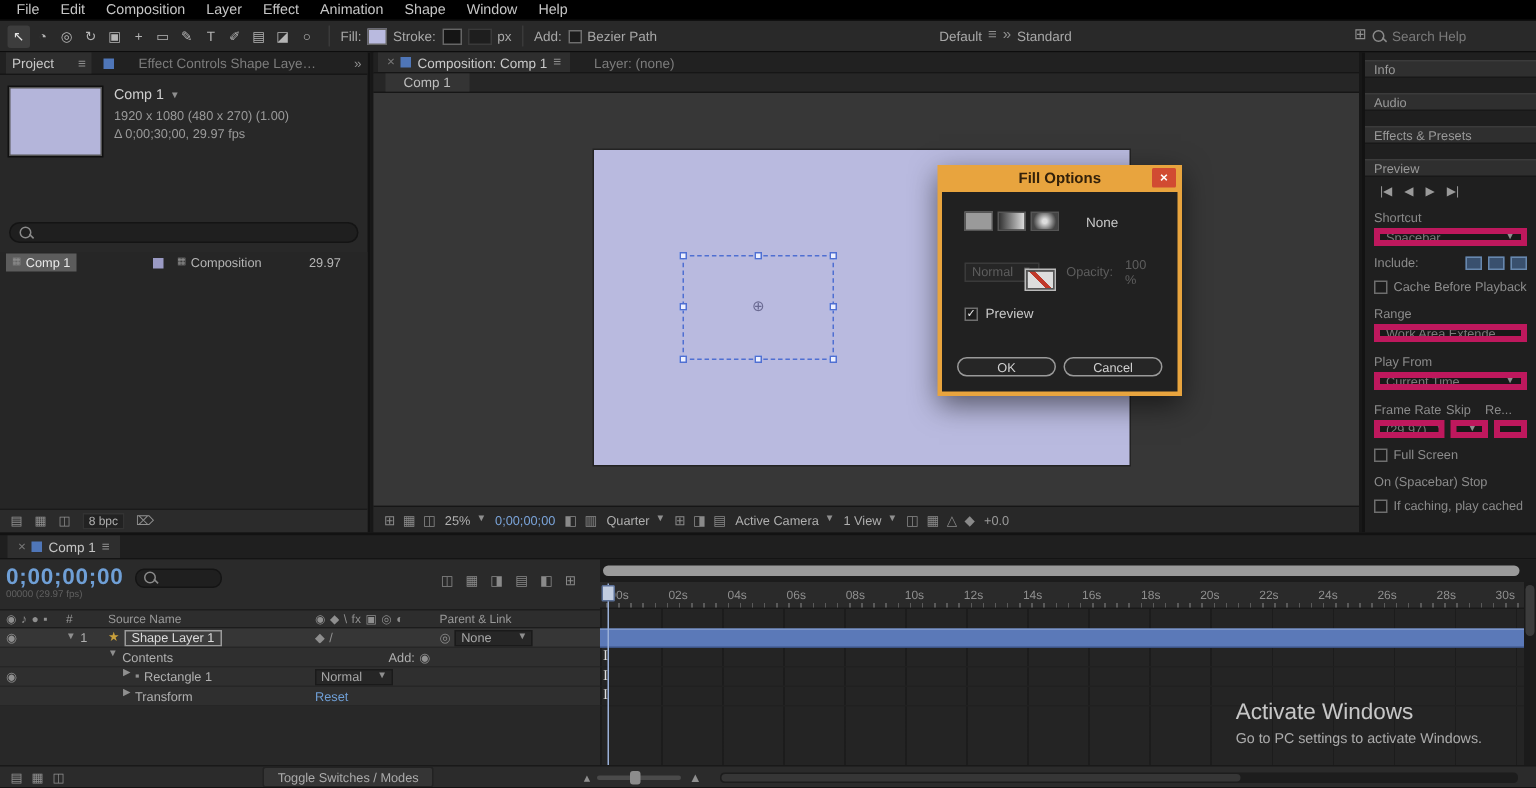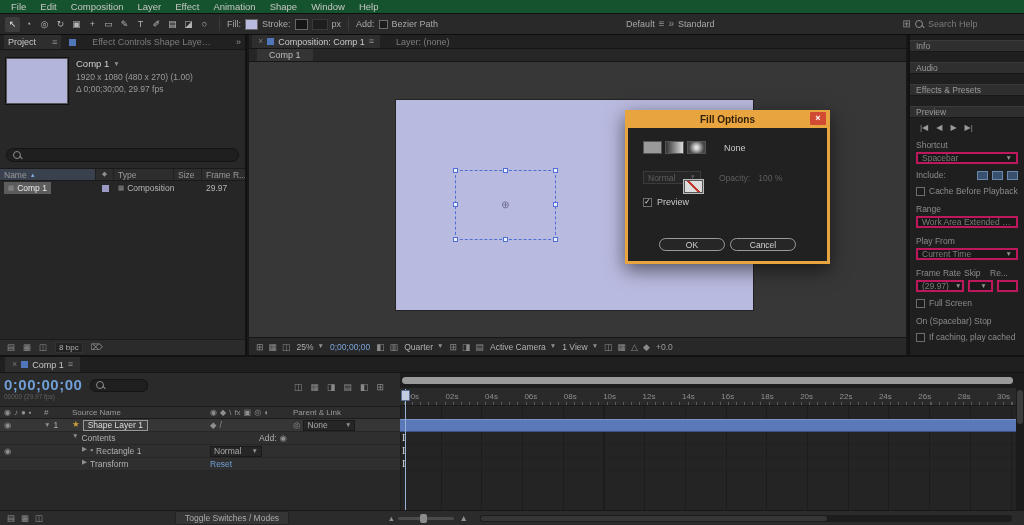--- a/index.html
+++ b/index.html
@@ -9,21 +9,21 @@
 .ico{display:inline-block;color:#8f8f8f;line-height:1}
 .tiny{font-size:6.5px}
 .dim{color:#777}
 .bright{color:#ccc}
 .ellip{white-space:nowrap;overflow:hidden;text-overflow:ellipsis}
 .mag{position:relative;width:9px;height:9px;flex:0 0 auto}
 .mag::before{content:"";position:absolute;left:0;top:0;width:6px;height:6px;border:1px solid #8a8a8a;border-radius:50%}
 .mag::after{content:"";position:absolute;left:6px;top:6px;width:4px;height:1px;background:#8a8a8a;transform:rotate(45deg)}
 .cb{width:9px;height:9px;border:1px solid #6e6e6e;background:#1c1c1c;display:inline-flex;align-items:center;justify-content:center;font-size:7.5px;color:#e8e8e8;line-height:1;flex:0 0 auto}
 
-.menubar{position:absolute;left:0;top:0;width:100%;height:14px;background:#14532d;display:flex;align-items:flex-start;border-bottom:1px solid #101010}
+.menubar{position:absolute;left:0;top:0;width:100%;height:14px;background:#000000;display:flex;align-items:flex-start;border-bottom:1px solid #101010}
 .menus{display:flex;padding-left:4px}
 .menu-item{padding:0 7px;font-size:9.5px;color:#c6c6c6;line-height:13px}
 
 .toolbar{position:absolute;left:0;top:14px;width:100%;height:21px;background:#292929;display:flex;align-items:center;gap:4px;padding:0 5px;border-bottom:1px solid #0d0d0d}
 .tools{display:flex;gap:1px}
 .tool{width:15px;height:15px;display:flex;align-items:center;justify-content:center;font-size:9px;color:#b5b5b5;border-radius:2px}
 .tool:first-child{background:#3d3d3d;color:#e3e3e3}
 .vsep{width:1px;height:14px;background:#3a3a3a;margin:0 3px}
 .tb-label{font-size:9px;color:#a8a8a8;white-space:nowrap}
 .swatch{width:13px;height:11px;border:1px solid #666;flex:0 0 auto}
@@ -81,30 +81,30 @@
 .vfoot{height:18px;background:#282828;border-top:1px solid #161616;display:flex;align-items:center;gap:6px;padding:0 7px;font-size:8.5px;color:#9a9a9a;flex:0 0 auto;overflow:hidden}
 .vico{font-size:9px;color:#8a8a8a}
 .dd{display:inline-flex;align-items:center;gap:4px;color:#b0b0b0;white-space:nowrap}
 .tc-sm{color:#7aa3d8}
 
 .right-panel{position:absolute;left:908px;top:35px;width:116px;height:320px;background:#1f1f1f;border-left:2px solid #121212;font-size:8.5px;color:#8c8c8c;overflow:hidden}
 .rp-h{height:12px;background:#2f2f2f;display:flex;align-items:center;padding:0 6px;color:#9a9a9a;border-top:1px solid #3b3b3b;border-bottom:1px solid #181818;margin-top:10px}
 .rp-h.first{margin-top:5px}
 .rp-playback{display:flex;gap:8px;align-items:center;padding:5px 10px 0;color:#9a9a9a;font-size:8px}
 .rp-label{padding:8px 6px 0;white-space:nowrap;overflow:hidden}
-.ibox{margin:2px 6px 0;height:12px;background:#191919;border:2px solid #be185d;display:flex;align-items:center;padding:0 4px;color:#7c7c7c;white-space:nowrap;overflow:hidden;gap:3px}
+.ibox{margin:2px 6px 0;height:12px;background:#191919;border:4px solid #be185d;display:flex;align-items:center;padding:0 4px;color:#7c7c7c;white-space:nowrap;overflow:hidden;gap:3px}
 .rp-row{display:flex;align-items:center;gap:4px;padding:6px 6px 0;white-space:nowrap;overflow:hidden}
 .inc-ico{width:11px;height:9px;background:#39506e;border:1px solid #6888ae;flex:0 0 auto}
 .rp-3lab{display:flex;padding:8px 6px 0;gap:0}
 .rp-3lab span:nth-child(1){width:48px}
 .rp-3lab span:nth-child(2){width:26px}
 .rp-boxes{display:flex;gap:4px;padding:2px 6px 0}
 .rp-boxes .ibox{margin:0}
 
-.fill-dialog{position:absolute;left:625px;top:110px;width:205px;height:154px;background:#e8a43e;padding:0 3px 3px;z-index:60;box-shadow:0 6px 18px rgba(0,0,0,.55)}
+.fill-dialog{position:absolute;left:625px;top:110px;width:163px;height:154px;background:#e8a43e;padding:0 3px 3px;z-index:60;box-shadow:0 6px 18px rgba(0,0,0,.55)}
 .fd-title{height:18px;display:flex;align-items:center;justify-content:center;position:relative;color:#33210a;font-size:10px;font-weight:bold}
 .fd-close{position:absolute;right:1px;top:2px;width:16px;height:13px;background:#d14b32;color:#fff;display:flex;align-items:center;justify-content:center;font-size:9px;border-radius:1px}
 .fd-close .ico{color:#fff}
 .fd-body{height:133px;background:#212121;padding:13px 15px 10px;display:flex;flex-direction:column}
 .fd-row{display:flex;align-items:center}
 .fd-swrow{margin-bottom:17px}
 .fsw{width:19px;height:13px;border:1px solid #555;margin-right:3px}
 .fsw.sel{outline:1px solid #bbb}
 .fsw.none{background:linear-gradient(45deg,#ddd 44%,#c0392b 44%,#c0392b 56%,#ddd 56%)}
 .fsw.solid{background:#9a9a9a}
@@ -250,32 +250,20 @@
           <span class="ico tiny">▼</span>
         </div>
         <div>1920 x 1080  (480 x 270)  (1.00)</div>
         <div>Δ 0;00;30;00, 29.97 fps</div>
       </div>
     </div>
     <div class="psearch">
       <span class="mag"></span>
       <input class="psearch-input" style="">
     </div>
-    <div class="pcols">
-      <span class="pc name">
-        <span>Name</span>
-        <span class="sort">▲</span>
-      </span>
-      <span class="pc tag">
-        <span class="ico tiny">◆</span>
-      </span>
-      <span class="pc type">Type</span>
-      <span class="pc size">Size</span>
-      <span class="pc fr">Frame R...</span>
-    </div>
     <div class="plist">
       <div class="prow">
         <span class="pc name">
           <span class="name-sel">
             <span class="ico tiny">▦</span>
             <span>Comp 1</span>
           </span>
         </span>
         <span class="pc tag">
             <span class="sq-tag"></span>
@@ -635,20 +623,24 @@
           <div class="tr-row">
               <span class="ibeam">I</span>
             </div>
           <div class="tr-row">
               <span class="ibeam">I</span>
             </div>
         </div>
         <div class="cti-head"></div>
         <div class="cti"></div>
         <div class="vscroll"></div>
+        <div class="watermark">
+          <div class="wm1">Activate Windows</div>
+          <div class="wm2">Go to PC settings to activate Windows.</div>
+        </div>
       </div>
     </div>
     <div class="tl-bottom">
       <span class="tlb-icons">
         <span class="ico">▤</span>
         <span class="ico">▦</span>
         <span class="ico">◫</span>
       </span>
       <span class="toggle-btn">Toggle Switches / Modes</span>
       <span class="zoomctl">

